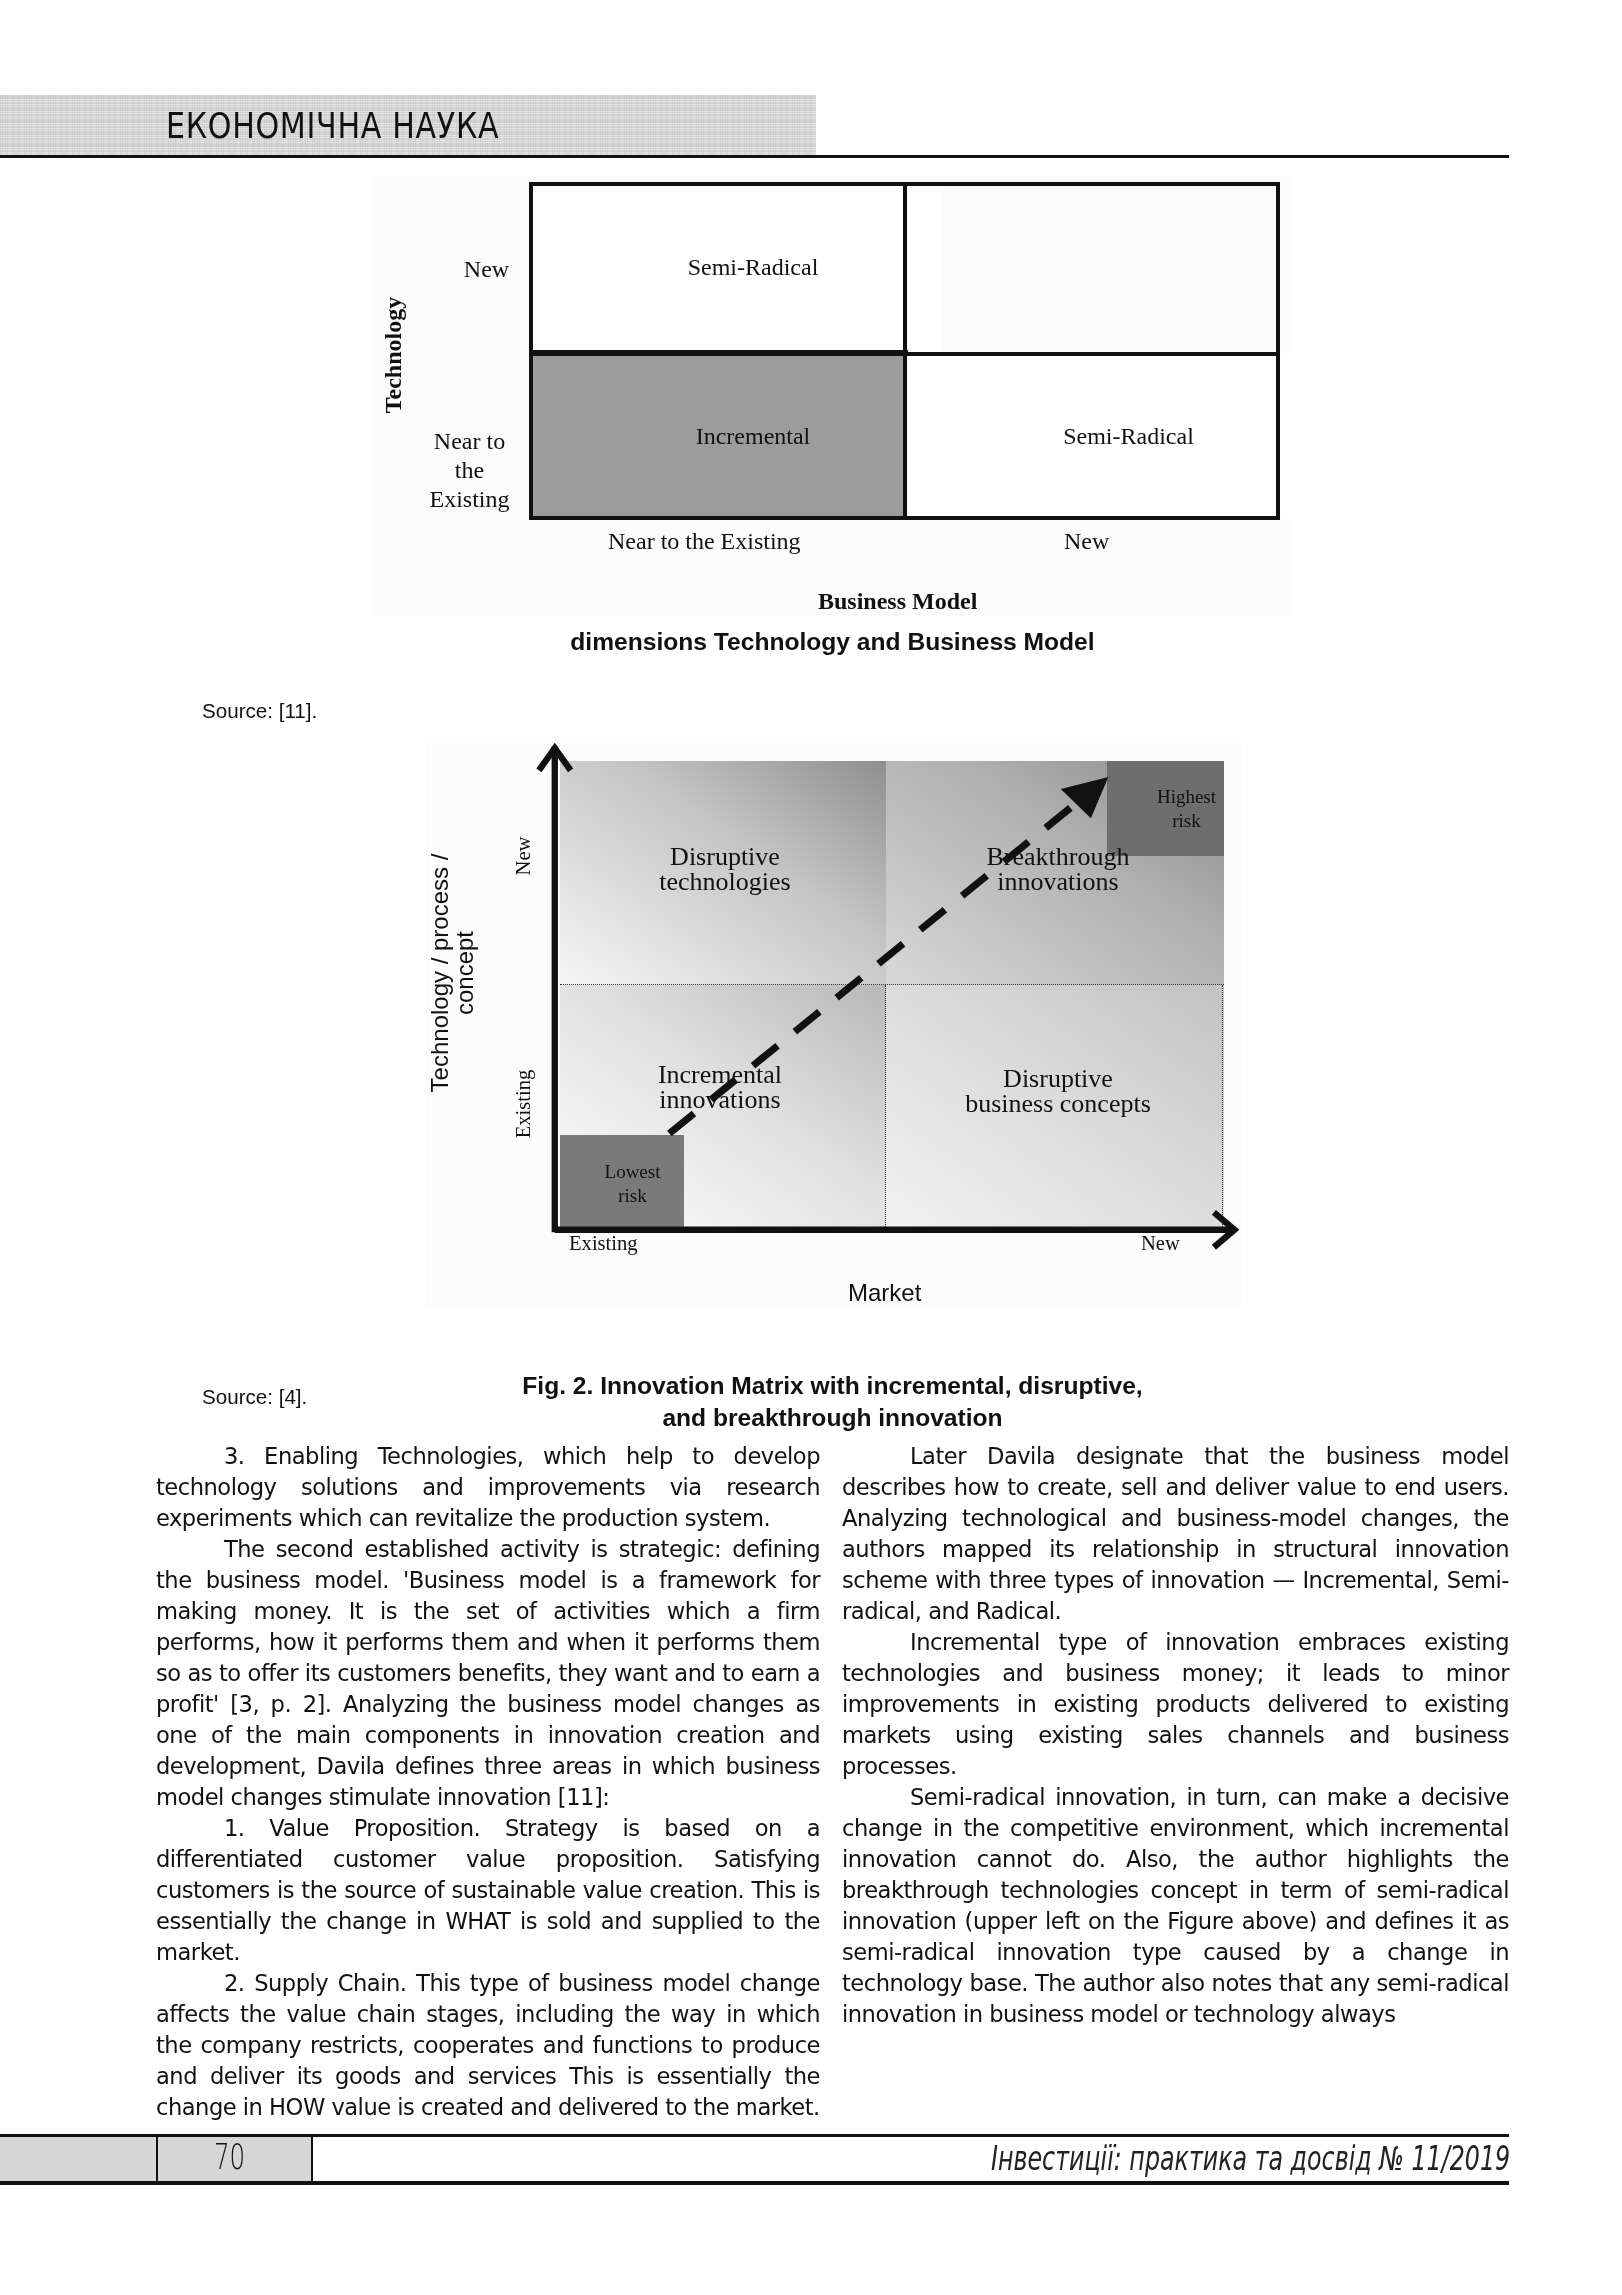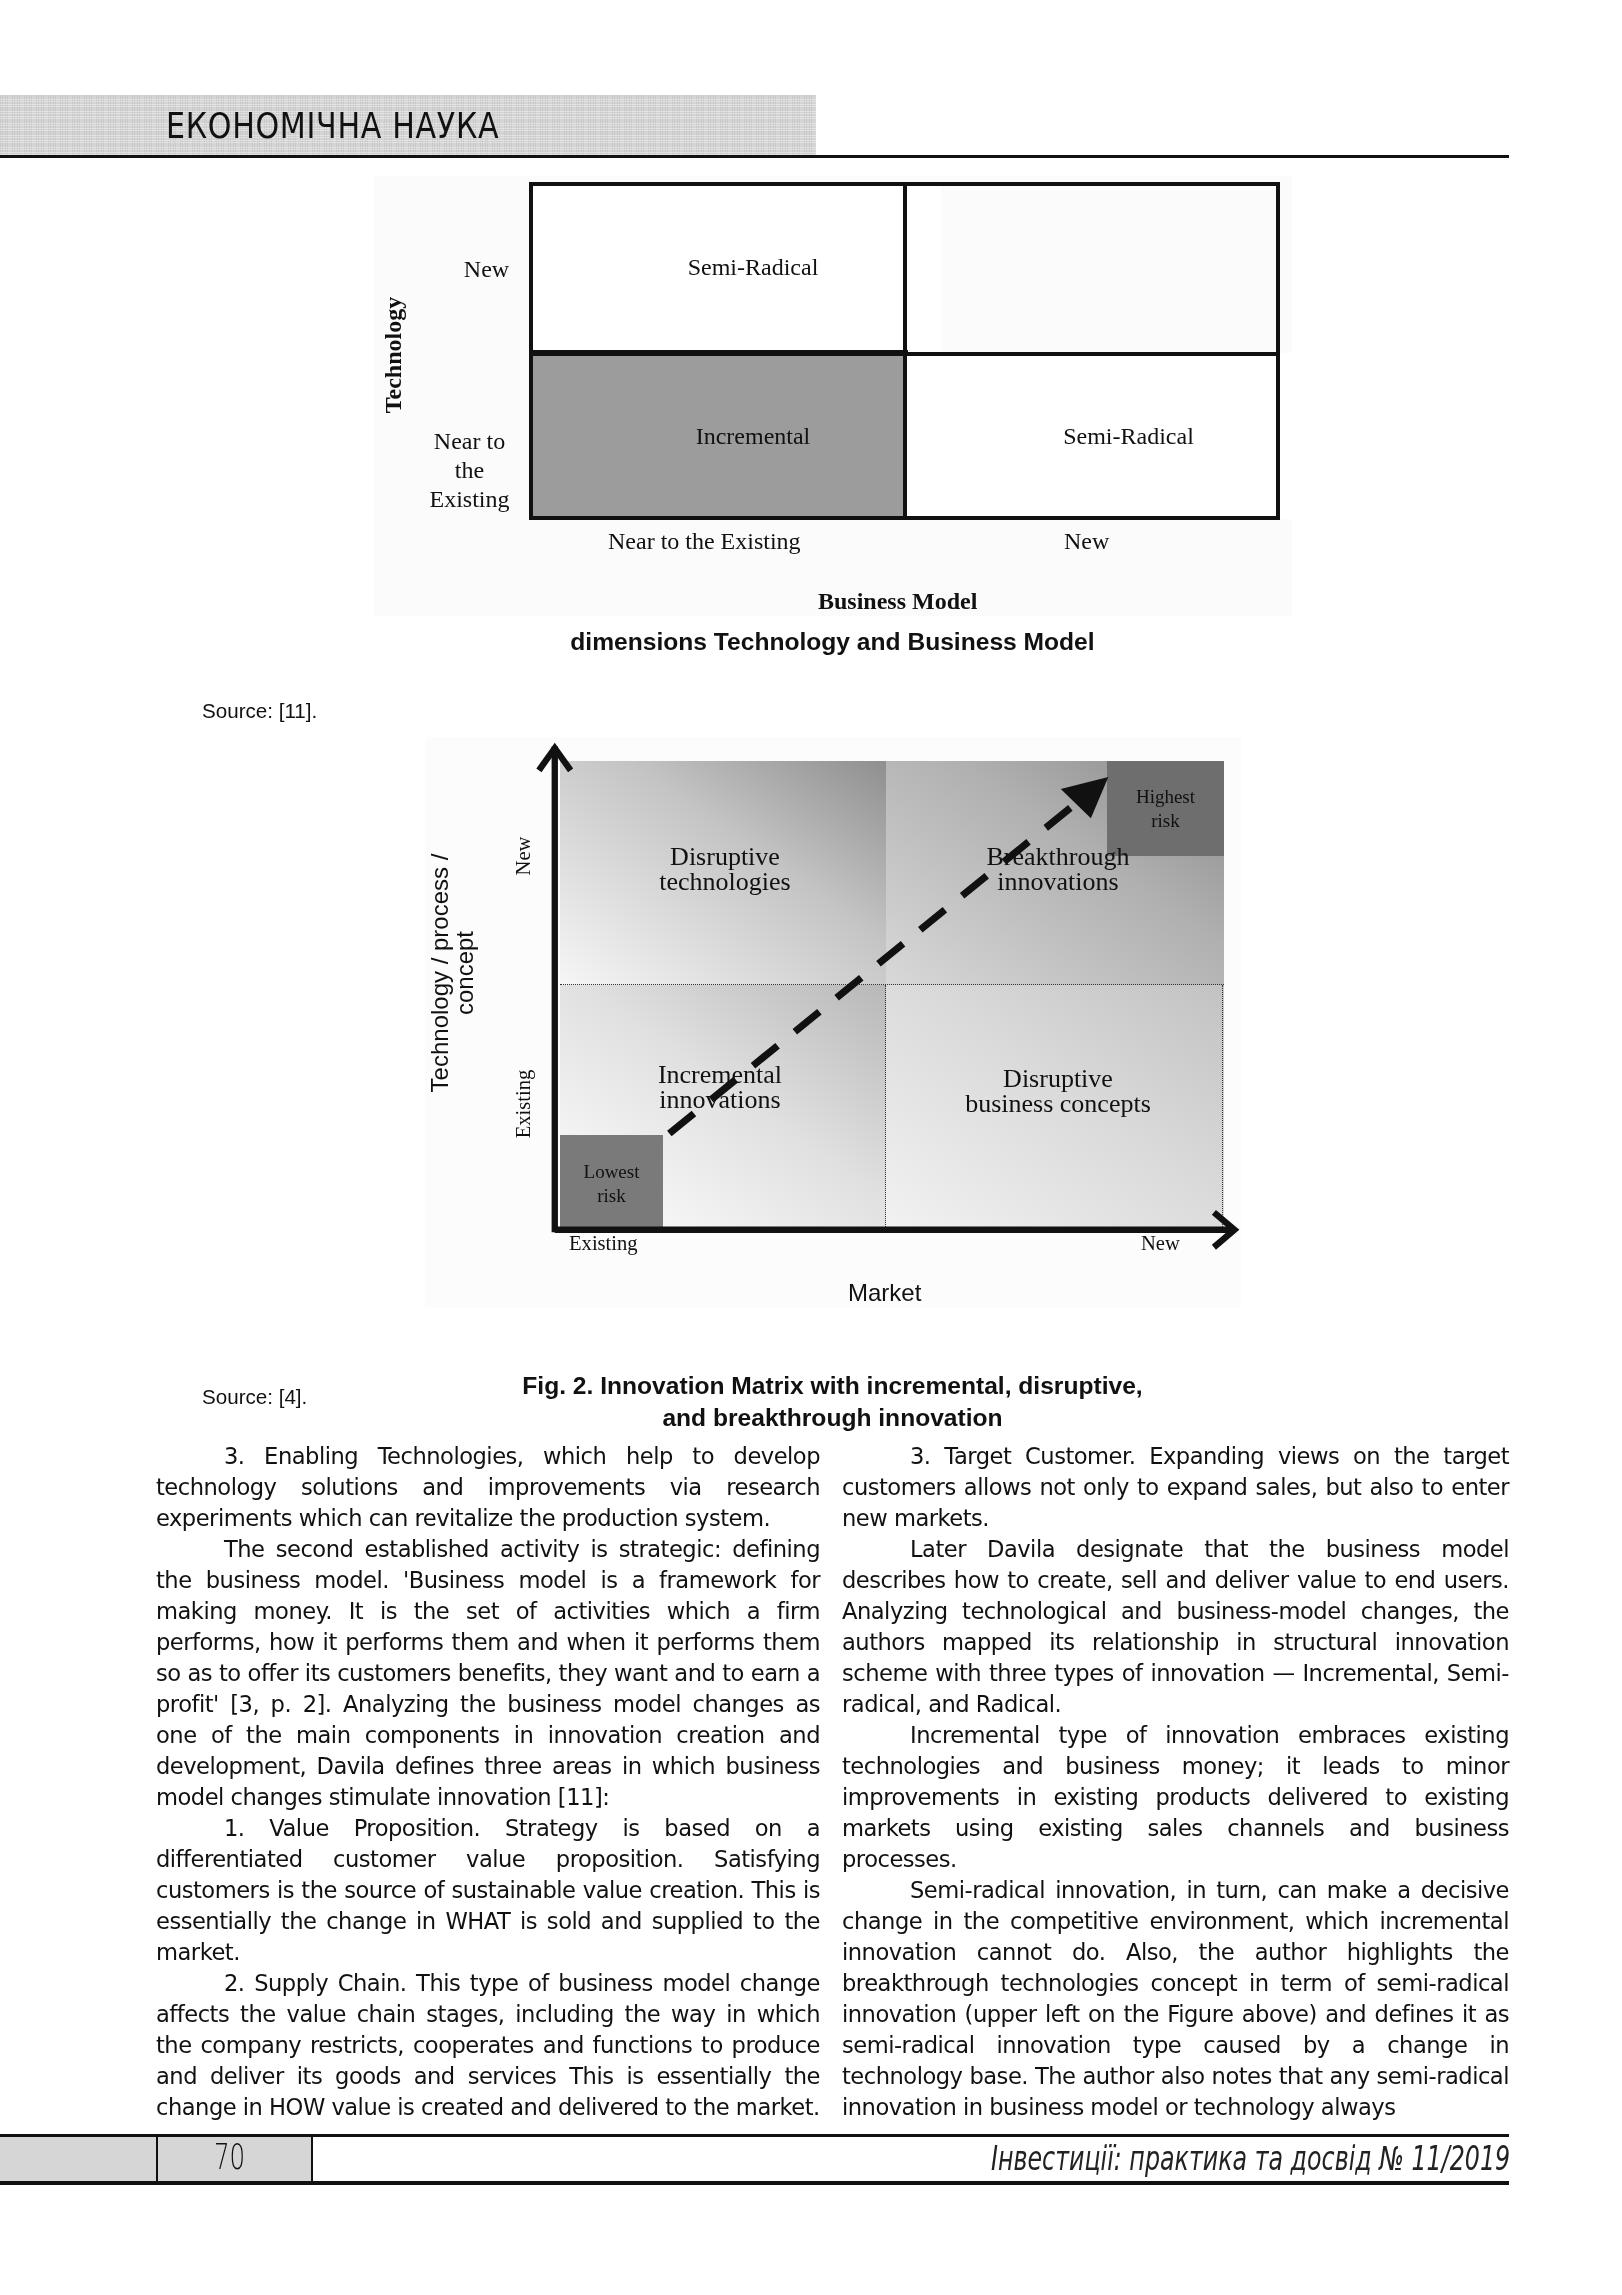--- a/index.html
+++ b/index.html
@@ -28,21 +28,21 @@
   .f1-xlab { font-size: 24px; font-weight: bold; white-space: nowrap; }
 
   .caption { font-weight: bold; font-size: 24.6px; text-align: center; line-height: 32px; color: #111; }
   .source { font-size: 20.6px; color: #111; }
 
   
   .f2-bg { left: 425px; top: 737px; width: 816px; height: 571px; background: #fcfcfc; }
   .f2-plot { left: 560px; top: 761px; width: 664px; height: 471px; overflow: hidden; }
   .f2-q { position: absolute; }
   .f2-txt { position: absolute; font-family: Liberation Serif, serif; font-size: 26px; text-align: center; line-height: 25px; color: #111; transform: translateX(-50%); white-space: nowrap; }
-  .f2-risk { position: absolute; background: #6e6e6e; font-family: "Liberation Serif", serif; font-size: 19px; color: #111; text-align: center; line-height: 24px; display: flex; align-items: center; justify-content: center; }
+  .f2-risk { position: absolute; background: #6e6e6e; font-family: "Liberation Serif", serif; font-size: 19px; color: #111; text-align: center; line-height: 24px; display: flex; align-items: center; justify-content: center; padding-left: 21px; }
   .f2-axis-lab { font-size: 24px; color: #111; white-space: nowrap; }
   .f2-tick { font-family: "Liberation Serif", serif; font-size: 20.6px; color: #111; white-space: nowrap; }
 
   
   .col { width: 666px; font-family: "DejaVu Sans", sans-serif; font-size: 22.6px; line-height: 31px; color: #111; text-align: justify; letter-spacing: -0.5px; }
   .col p { margin: 0; text-indent: 68px; }
 
   
   .ftr-top { left: 0; top: 2134px; width: 1509px; height: 3.2px; background: #111; }
   .ftr-bot { left: 0; top: 2181px; width: 1509px; height: 4px; background: #111; }
@@ -168,21 +168,20 @@
 </div>
 <div class="abs source" style="left:202px;top:1385px;">Source: [4].</div>
 
 <div class="abs col" style="left:156px;top:1441px;width:664px;">
   <p>3. Enabling Technologies, which help to develop technology solutions and improvements via research experiments which can revitalize the production system.</p>
   <p>The second established activity is strategic: defining the business model. 'Business model is a framework for making money. It is the set of activities which a firm performs, how it performs them and when it performs them so as to offer its customers benefits, they want and to earn a profit' [3, p. 2]. Analyzing the business model changes as one of the main components in innovation creation and development, Davila defines three areas in which business model changes stimulate innovation [11]:</p>
   <p>1. Value Proposition. Strategy is based on a differentiated customer value proposition. Satisfying customers is the source of sustainable value creation. This is essentially the change in WHAT is sold and supplied to the market.</p>
   <p>2. Supply Chain. This type of business model change affects the value chain stages, including the way in which the company restricts, cooperates and functions to produce and deliver its goods and services This is essentially the change in HOW value is created and delivered to the market.</p>
 </div>
 <div class="abs col" style="left:842px;top:1441px;width:667px;">
-  <p>3. Target Customer. Expanding views on the target customers allows not only to expand sales, but also to enter new markets.</p>
   <p>Later Davila designate that the business model describes how to create, sell and deliver value to end users. Analyzing technological and business-model changes, the authors mapped its relationship in structural innovation scheme with three types of innovation — Incremental, Semi-radical, and Radical.</p>
   <p>Incremental type of innovation embraces existing technologies and business money; it leads to minor improvements in existing products delivered to existing markets using existing sales channels and business processes.</p>
   <p>Semi-radical innovation, in turn, can make a decisive change in the competitive environment, which incremental innovation cannot do. Also, the author highlights the breakthrough technologies concept in term of semi-radical innovation (upper left on the Figure above) and defines it as semi-radical innovation type caused by a change in technology base. The author also notes that any semi-radical innovation in business model or technology always</p>
 </div>
 
 <div class="abs ftr-band1"></div>
 <div class="abs ftr-band2"></div>
 <div class="abs ftr-top"></div>
 <div class="abs ftr-bot"></div>
 <div class="abs ftr-sep1"></div>

